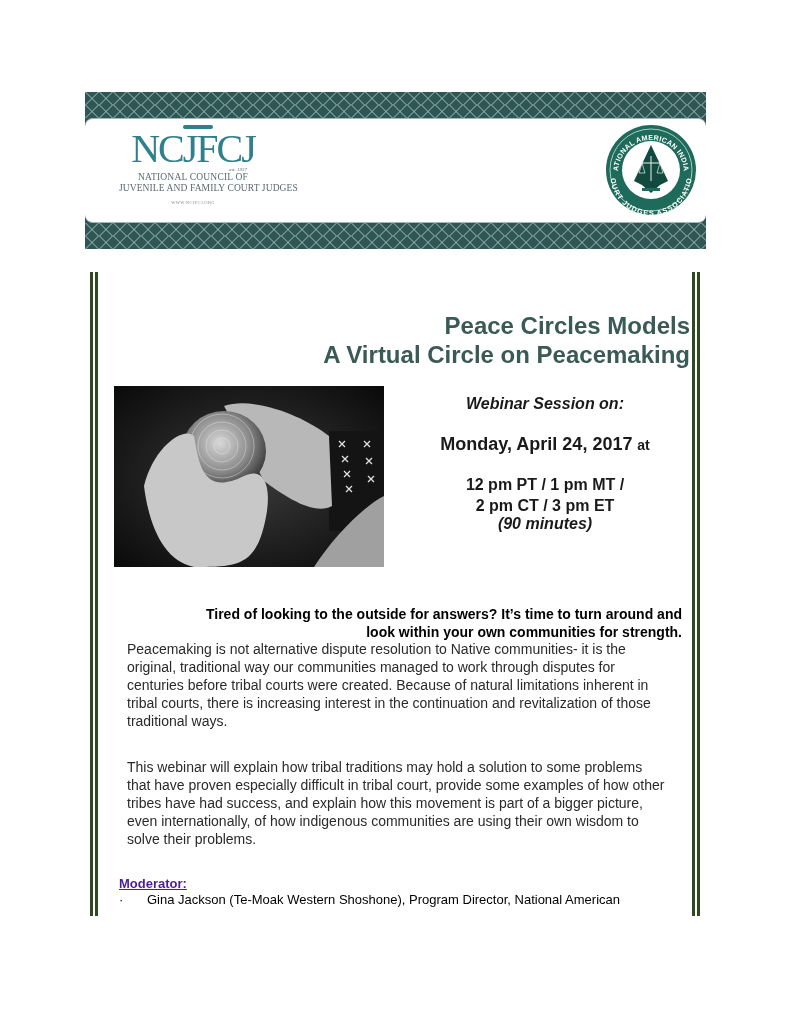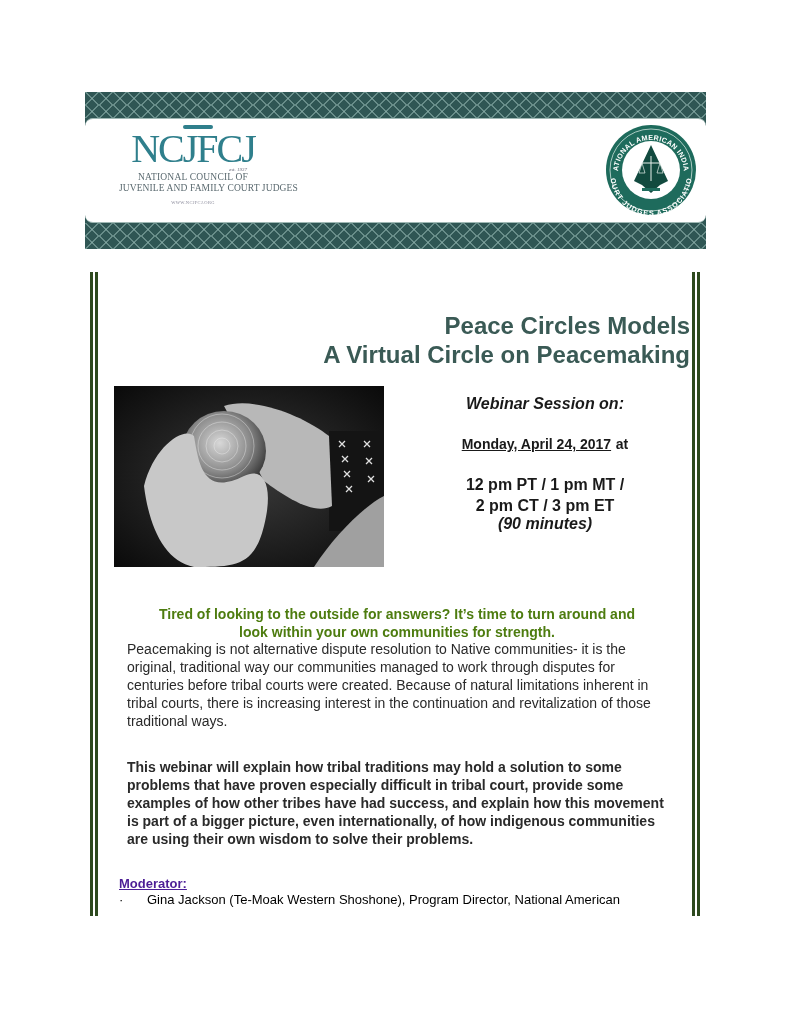--- a/index.html
+++ b/index.html
@@ -36,32 +36,32 @@
 
   .title { position:absolute; left:100px; width:590px; text-align:right; font-weight:bold; color:#3a5a55; font-size:24px; line-height:29px; }
   .title.t1 { top:311px; }
   .title.t2 { top:340px; }
 
   .photo { position:absolute; left:114px; top:386px; width:270px; height:181px; background:#111; overflow:hidden; }
 
   .session { position:absolute; left:400px; width:290px; text-align:center; color:#1a1a1a; }
   .session.label { top:395px; font-style:italic; font-weight:bold; font-size:16px; }
   .session.date { top:434px; font-size:17px; font-weight:bold; }
-  .session.date .d { text-decoration:underline; font-size:14px; }
+  .session.date .d { font-size:18px; }
   .session.date .at { font-size:14px; }
   .session.time { top:474px; font-weight:bold; font-size:16px; line-height:21px; }
   .session.dur { top:515px; font-style:italic; font-weight:bold; font-size:16px; }
 
-  .tagline { position:absolute; left:112px; width:570px; text-align:center; font-weight:bold; color:#4d7c0f; font-size:14px; line-height:18px; }
+  .tagline { position:absolute; left:112px; width:570px; text-align:right; font-weight:bold; color:#000000; font-size:14px; line-height:18px; }
   .tagline.l1 { top:605px; }
   .tagline.l2 { top:623px; }
 
   .para { position:absolute; left:127px; width:540px; font-size:14px; line-height:18px; color:#2a2a2a; }
   .para.p1 { top:640px; }
-  .para.p2 { top:758px;font-weight:bold; }
+  .para.p2 { top:758px; }
 
   .mod-label { position:absolute; left:119px; top:876px; font-weight:bold; text-decoration:underline; font-size:13px; color:#4c1d95; }
   .mod-item { position:absolute; left:119px; top:892px; font-size:13px; color:#000000; white-space:nowrap; }
   .mod-item .bullet { display:inline-block; width:28px; }
 </style>
 </head>
 <body>
 
 <div class="banner">
   <div class="chev top"></div>

